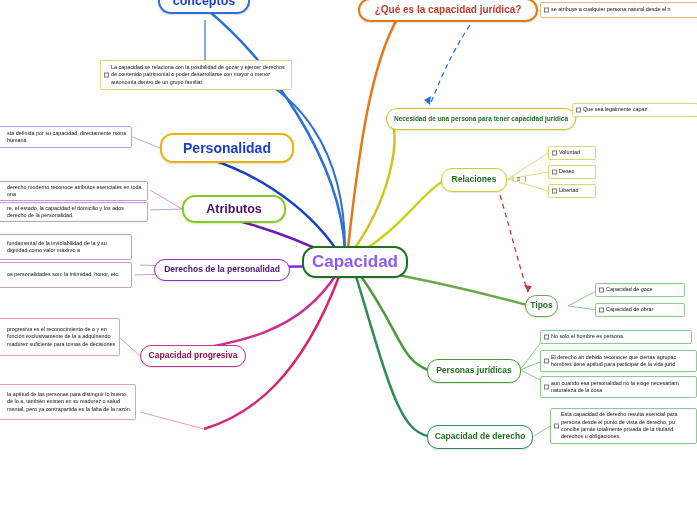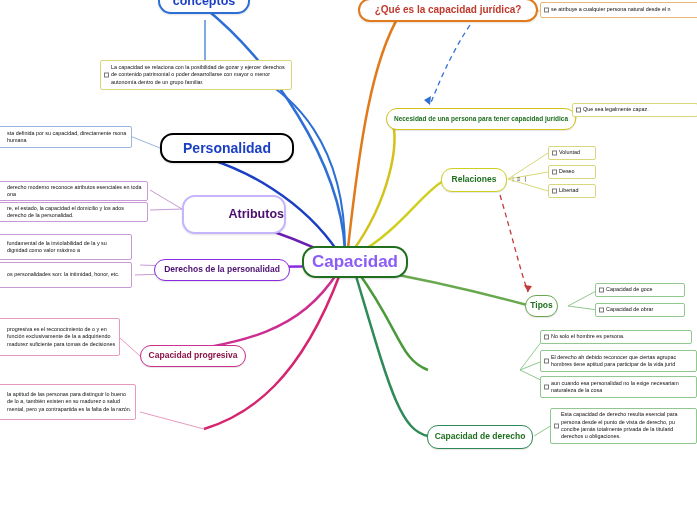--- a/index.html
+++ b/index.html
@@ -160,39 +160,42 @@
   </div>
 
   <div class="node node-sub" style="left:441px; top:168px; width:66px; height:24px; border:1.5px solid #cfcf20; color:#1f6f1f; font-size:8.5px;">
     <span>Relaciones</span>
   </div>
 
   <div class="node node-sub" style="left:525px; top:295px; width:33px; height:22px; border:1.5px solid #6aa84f; color:#1f6f1f; font-size:8.5px;">
     <span>Tipos</span>
   </div>
 
+  <div class="node node-sub" style="left:427px; top:359px; width:94px; height:24px; border:1.5px solid #4a9a3a; color:#1f6f1f; font-size:8.5px;">
+    <span>Personas jurídicas</span>
+  </div>
 
   <div class="node node-sub" style="left:427px; top:425px; width:106px; height:24px; border:1.5px solid #2e8b57; color:#1f6f1f; font-size:8.5px;">
     <span>Capacidad de derecho</span>
   </div>
 
 
   <div class="node node-sub" style="left:140px; top:345px; width:106px; height:22px; border:1.5px solid #cc2f8f; color:#8a1247; font-size:8.5px;">
     <span>Capacidad progresiva</span>
   </div>
 
   <div class="node node-sub" style="left:154px; top:259px; width:136px; height:22px; border:1.5px solid #8a2be2; color:#4b1070; font-size:8.5px;">
     <span>Derechos de la personalidad</span>
   </div>
 
-  <div class="node node-main" style="left:182px; top:195px; width:104px; height:39px; border:2px solid #c4b5fd; color:#4b1070;justify-content:flex-end;">
+  <div class="node node-main" style="left:182px; top:195px; width:104px; height:28px; border:2px solid #84cc16; color:#4b1070;">
     <span>Atributos</span>
   </div>
 
-  <div class="node node-main" style="left:160px; top:133px; width:134px; height:30px; border:2px solid #000000; color:#1a3fc4; font-size:14px;align-items:center;">
+  <div class="node node-main" style="left:160px; top:133px; width:134px; height:30px; border:2px solid #eab308; color:#1a3fc4; font-size:14px;align-items:center;">
     <span>Personalidad</span>
   </div>
 
   <div class="leaf leaf-yellow" style="left:100px; top:60px; width:192px; height:30px;">
     <span class="cb"></span>
     <span>La capacidad se relaciona con la posibilidad de gozar y ejercer derechos de contenido patrimonial o poder desarrollarse con mayor o menor autonomía dentro de un grupo familiar.</span>
   </div>
 
   <div class="no-box" style="left:-2px; top:-6px; width:120px; height:14px;">
     

